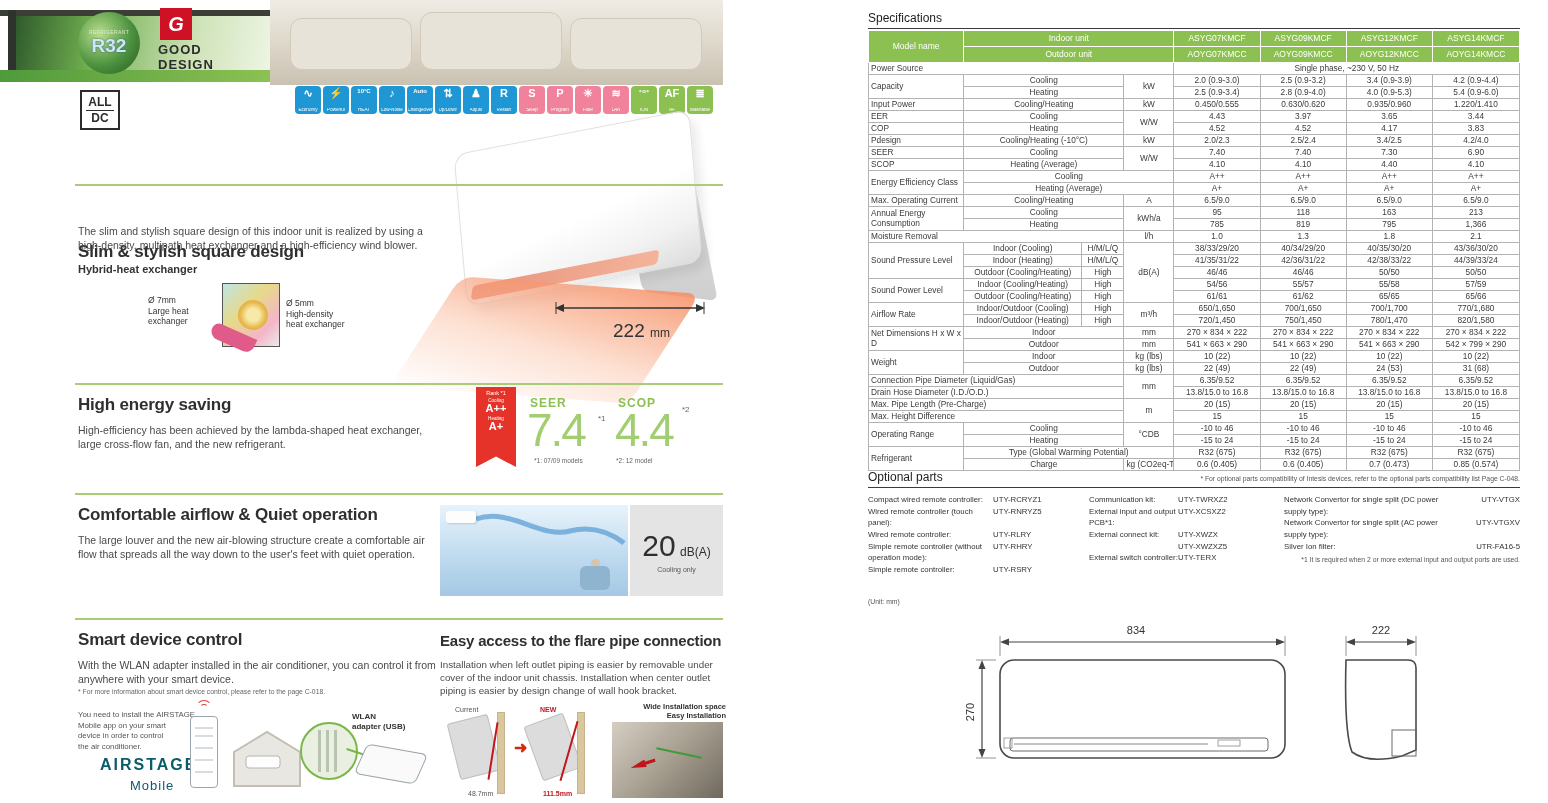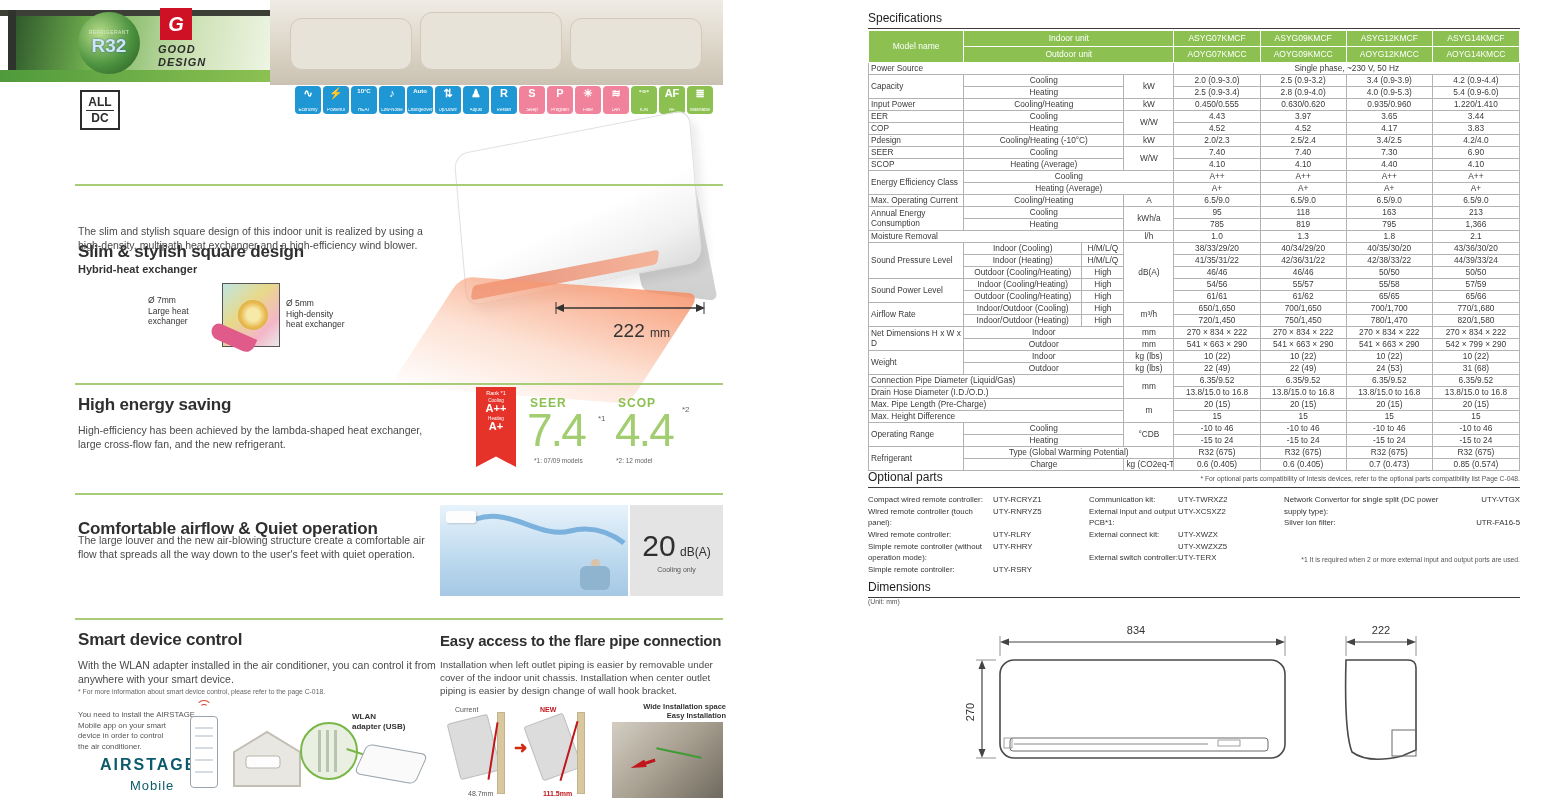--- a/index.html
+++ b/index.html
@@ -9,21 +9,21 @@
   .topbar{left:0;top:10px;width:723px;height:6px;background:#3c3f36;}
   .leftedge{left:8px;top:10px;width:8px;height:72px;background:#2e332e;}
   .leaves{left:16px;top:16px;width:254px;height:54px;background:linear-gradient(100deg,#2f5a2c 0%,#6fae4e 30%,#cfe3b8 70%,#eef5e4 100%);}
   .greenbar{left:0;top:70px;width:270px;height:12px;background:linear-gradient(90deg,#4f9a3c,#8cc152);}
   .sofa{left:270px;top:0;width:453px;height:85px;background:linear-gradient(180deg,#efece5 0%,#ddd6c8 55%,#c9c1b1 100%);}
   .sofa .cushion{position:absolute;background:#e8e3d8;border:1px solid #d2cabb;border-radius:12px;}
   .r32{left:78px;top:12px;width:62px;height:62px;border-radius:50%;background:radial-gradient(circle at 35% 35%,#b8dd8a,#4d9340 55%,#27571f);display:flex;flex-direction:column;align-items:center;justify-content:center;color:#eaf4fb;}
   .r32 .sm{font-size:5px;letter-spacing:.4px;color:#d8ecc9;}
   .r32 .big{font-size:19px;font-weight:bold;color:#cfe6f5;text-shadow:0 0 2px #2a5d8f;}
   .gmark{left:160px;top:8px;width:32px;height:32px;background:#cf1126;color:#fff;display:flex;align-items:center;justify-content:center;font-weight:bold;font-size:20px;font-style:italic;}
-  .gdtext{left:158px;top:43px;font-size:11px;font-weight:bold;color:#2c2c2c;line-height:1.15;white-space:pre-line;letter-spacing:1px;font-style:italic;}
+  .gdtext{left:158px;top:43px;font-size:13px;font-weight:bold;color:#2c2c2c;line-height:1.15;white-space:pre-line;letter-spacing:1px;}
   .alldc{left:80px;top:90px;width:36px;height:36px;border:2px solid #2c2c2c;color:#2c2c2c;font-weight:bold;font-size:12px;line-height:1.2;display:flex;flex-direction:column;align-items:center;justify-content:center;}
   .alldc span{border-bottom:1px solid #2c2c2c;padding:0 2px;}
   .alldc b{padding:0 2px;}
   
   #icon-bar{left:295px;top:86px;width:430px;height:30px;display:flex;gap:2px;}
   .tile{width:26px;height:28px;border-radius:4px;color:#fff;display:flex;flex-direction:column;align-items:center;justify-content:space-between;padding:2px 0 1px 0;box-sizing:border-box;}
   .tile .glyph{font-size:11px;line-height:1;font-weight:bold;}
   .tile .glyph.small{font-size:6px;}
   .tile .tlabel{font-size:4.6px;line-height:1;white-space:nowrap;overflow:hidden;max-width:25px;}
   .tile.blue{background:#1f97d4;}
@@ -229,21 +229,21 @@
   <div class="abs numlbl" style="left:530px;top:396px;">SEER</div>
   <div class="abs bignum" style="left:527px;top:410px;">7.4</div>
   <div class="abs star" style="left:598px;top:414px;">*1</div>
   <div class="abs numlbl" style="left:618px;top:396px;">SCOP</div>
   <div class="abs bignum" style="left:615px;top:410px;">4.4</div>
   <div class="abs star" style="left:682px;top:405px;">*2</div>
   <div class="abs fn" style="left:534px;top:457px;">*1: 07/09 models</div>
   <div class="abs fn" style="left:616px;top:457px;">*2: 12 model</div>
 
   <div class="abs divider" style="left:75px;top:493px;width:648px;"></div>
-  <h2 class="abs sec" style="left:78px;top:505px;margin-top:14px;">Comfortable airflow &amp; Quiet operation</h2>
+  <h2 class="abs sec" style="left:78px;top:505px;">Comfortable airflow &amp; Quiet operation</h2>
   <div class="abs body" style="left:78px;top:533px;width:350px;">The large louver and the new air-blowing structure create a comfortable air flow that spreads all the way down to the user's feet with quiet operation.</div>
   <div class="abs room">
     <div class="unit"></div>
     <svg width="188" height="91">
       <path d="M36,14 C70,2 100,34 130,26 C150,21 168,26 184,38" stroke="#5e9fd4" stroke-width="5" fill="none" opacity="0.75"></path>
     </svg>
     <div class="head"></div>
     <div class="bodyp"></div>
   </div>
   <div class="abs dbbox">
@@ -664,28 +664,31 @@
           <span class="plabel">External switch controller:</span>
           <span class="pcode" style="width: 92px;">UTY-TERX</span>
         </div>
       </div>
       <div style="width: 245px; margin-right: 0px;">
         <div class="optitem">
           <span class="plabel">Network Convertor for single split (DC power supply type):</span>
           <span class="pcode" style="width: 60px; text-align: right;">UTY-VTGX</span>
         </div>
         <div class="optitem">
+          <span class="plabel">Network Convertor for single split (AC power supply type):</span>
+          <span class="pcode" style="width: 60px; text-align: right;">UTY-VTGXV</span>
+        </div>
+        <div class="optitem">
           <span class="plabel">Silver Ion filter:</span>
           <span class="pcode" style="width: 60px; text-align: right;">UTR-FA16-5</span>
         </div>
       </div>
     </div>
   <div class="abs optnote" style="left:1020px;top:556px;width:500px;text-align:right;">*1 It is required when 2 or more external input and output ports are used.</div>
 
-  <div class="abs rhead" style="left:868px;top:580px;width:652px;">Dimensions</div>
   <div class="abs optnote" style="left:868px;top:598px;">(Unit: mm)</div>
 
   <svg class="abs" style="left:868px;top:612px;" width="660" height="190">
 
     <rect x="132" y="48" width="285" height="98" rx="14" fill="none" stroke="#4a4a4a" stroke-width="1.6"></rect>
     <rect x="142" y="126" width="258" height="13" rx="3" fill="none" stroke="#6a6a6a" stroke-width="1"></rect>
     <line x1="146" y1="132" x2="340" y2="132" stroke="#8a8a8a" stroke-width="1"></line>
     <rect x="350" y="128" width="22" height="6" fill="none" stroke="#8a8a8a" stroke-width="0.8"></rect>
     <rect x="136" y="126" width="8" height="10" fill="none" stroke="#8a8a8a" stroke-width="0.8"></rect>
 

